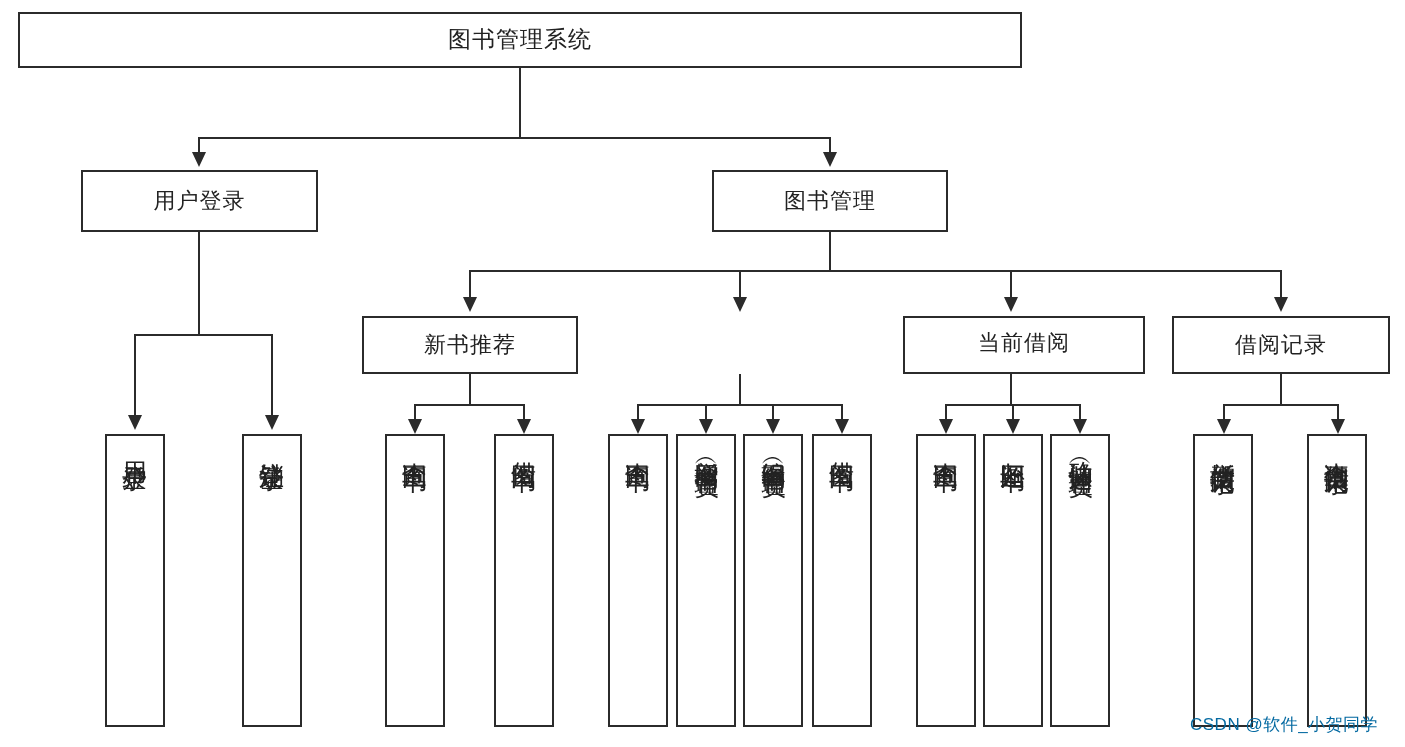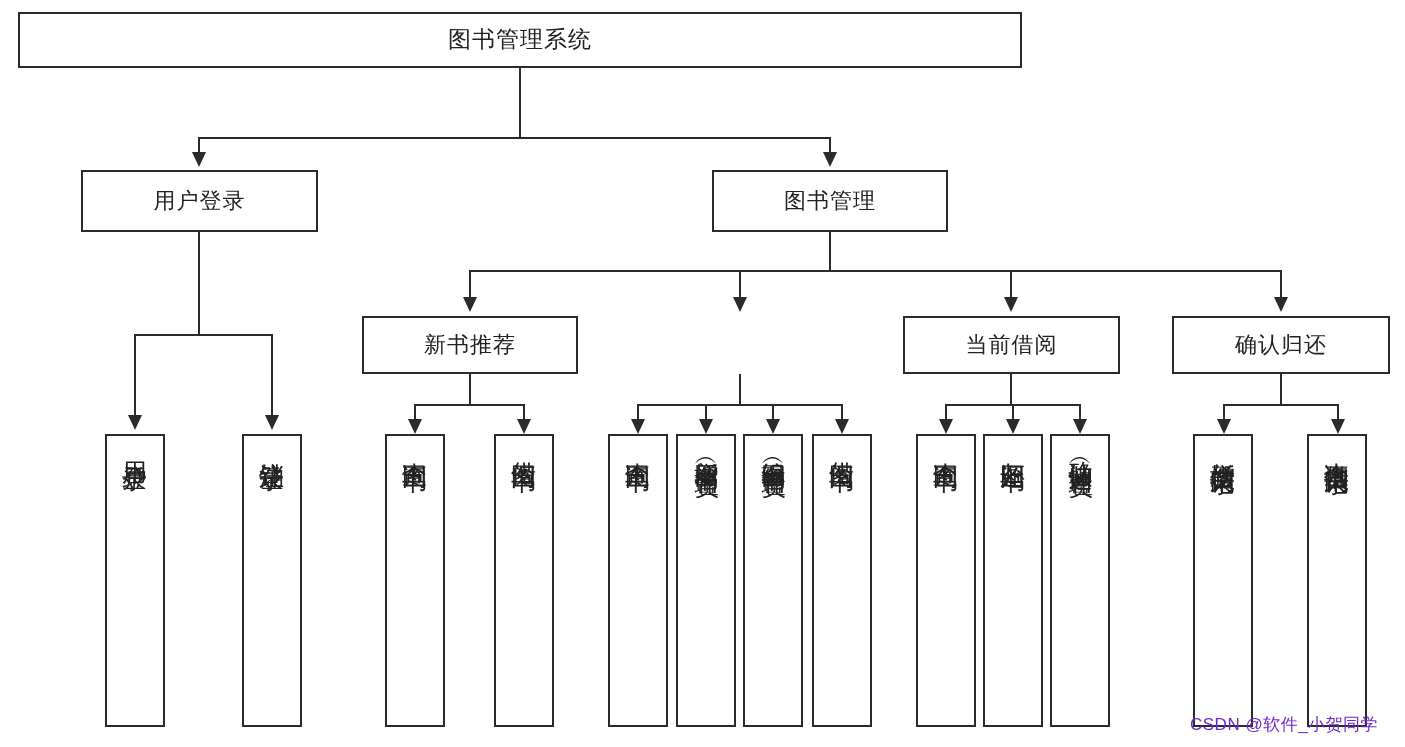--- a/index.html
+++ b/index.html
@@ -58,21 +58,21 @@
     position:absolute;
     width:0;height:0;
     border-left:7px solid transparent;
     border-right:7px solid transparent;
     border-top:15px solid #2b2b2b;
   }
   #watermark{
     position:absolute;
     left:1190px;top:713px;
     font-size:17px;
-    color:#6d28d9;
+    color:#0369a1;
     letter-spacing:.5px;
     white-space:nowrap;
     pointer-events:none;
     text-align:right;
   }
 </style>
 </head>
 <body>
 
 <div id="diagram">
@@ -112,25 +112,25 @@
   <div class="edge edge-v" style="left:739px;top:270px;width:2px;height:28px;"></div>
   <div class="arrow" style="left:733px;top:297px;"></div>
   <div class="edge edge-v" style="left:1010px;top:270px;width:2px;height:28px;"></div>
   <div class="arrow" style="left:1004px;top:297px;"></div>
   <div class="edge edge-v" style="left:1280px;top:270px;width:2px;height:28px;"></div>
   <div class="arrow" style="left:1274px;top:297px;"></div>
 
   <div class="node node-h" style="left:362px;top:316px;width:216px;height:58px;">
     <span class="label">新书推荐</span>
   </div>
-  <div class="node node-h" style="left:903px;top:316px;width:217px;height:58px;">
+  <div class="node node-h" style="left:903px;top:316px;width:242px;height:58px;font-family:Liberation Mono, monospace;">
     <span class="label">当前借阅</span>
   </div>
   <div class="node node-h" style="left:1172px;top:316px;width:218px;height:58px;">
-    <span class="label">确认归还</span>
+    <span class="label">借阅记录</span>
   </div>
 
   <div class="edge edge-v" style="left:469px;top:374px;width:2px;height:31px;"></div>
   <div class="edge edge-h" style="left:414px;top:404px;width:111px;height:2px;"></div>
   <div class="edge edge-v" style="left:414px;top:404px;width:2px;height:16px;"></div>
   <div class="arrow" style="left:408px;top:419px;"></div>
   <div class="edge edge-v" style="left:523px;top:404px;width:2px;height:16px;"></div>
   <div class="arrow" style="left:517px;top:419px;"></div>
 
   <div class="edge edge-v" style="left:739px;top:374px;width:2px;height:31px;"></div>

